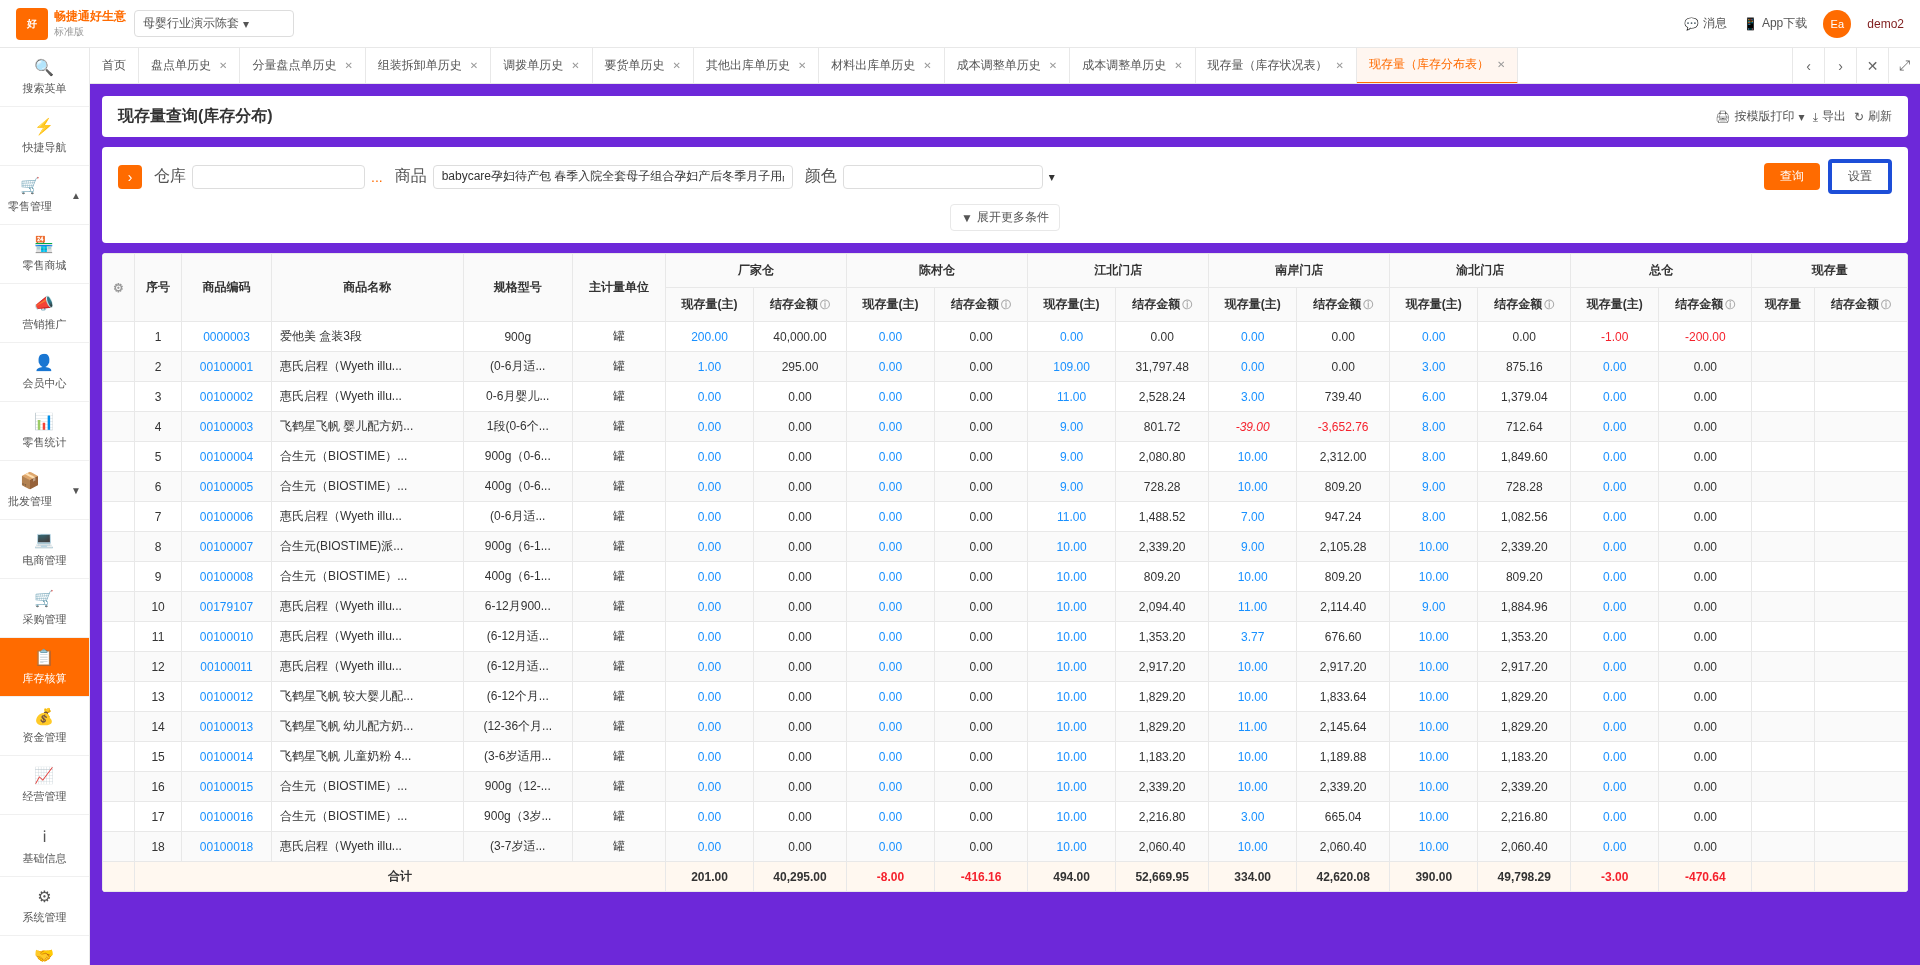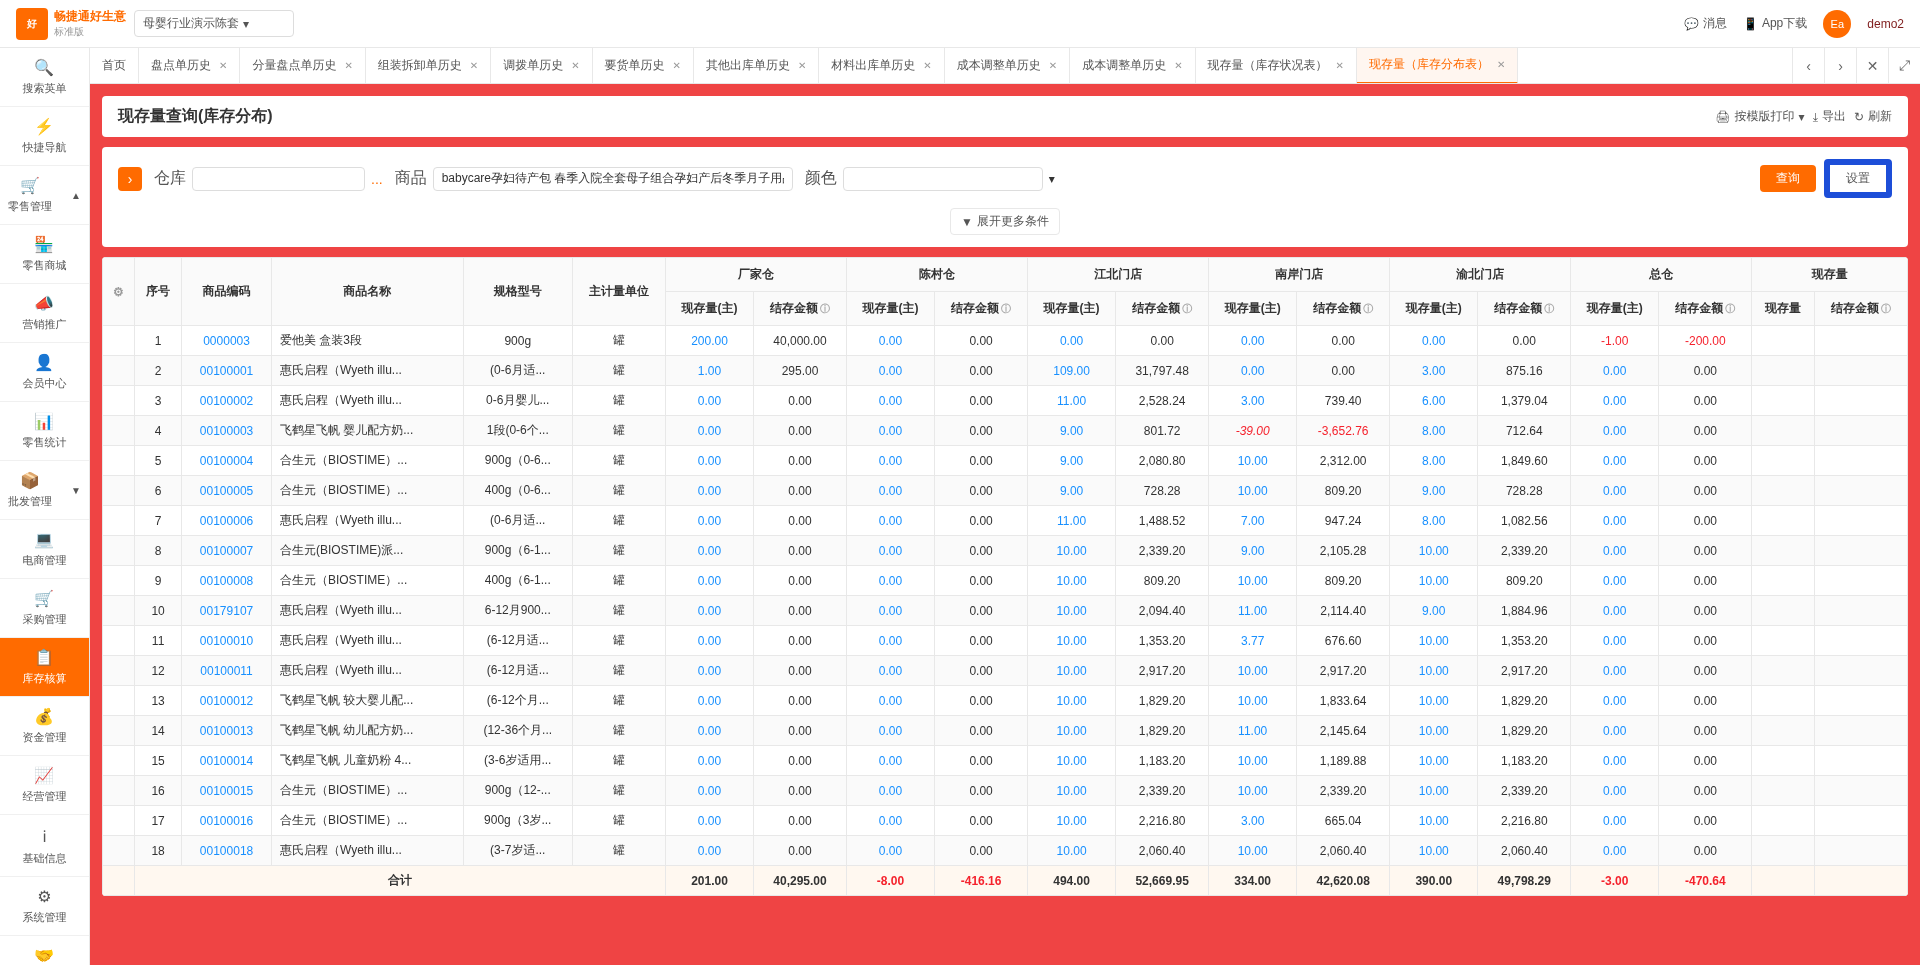--- a/index.html
+++ b/index.html
@@ -80,21 +80,21 @@
     .sidebar-icon { font-size: 16px; }
 
     
     .main {
       position: fixed;
       top: 84px;
       left: 90px;
       right: 0;
       bottom: 0;
       overflow-y: auto;
-      background: #ef4444;
+      background: #6d28d9;
       padding: 12px;
     }
 
     
     .page-header {
       background: #fff;
       padding: 10px 16px;
       margin-bottom: 10px;
       display: flex;
       align-items: center;
@@ -126,21 +126,21 @@
     .filter-input-wide { min-width: 360px; }
     .filter-input-medium { min-width: 200px; }
     .search-btn {
       background: #ff6b00; color: white;
       border: none; border-radius: 4px;
       padding: 5px 16px; font-size: 12px;
       cursor: pointer;
     }
     .settings-btn {
       background: white; color: #555;
-      border: 6px solid #1d4ed8; border-radius: 4px;
+      border: 4px solid #1d4ed8; border-radius: 4px;
       padding: 5px 16px; font-size: 12px;
       cursor: pointer;
     }
     .expand-btn {
       display: flex; align-items: center; gap: 4px;
       color: #555; font-size: 12px; cursor: pointer;
       border: 1px solid #e8e8e8; border-radius: 4px;
       padding: 4px 10px; background: white;
     }
     .filter-orange-arrow {

